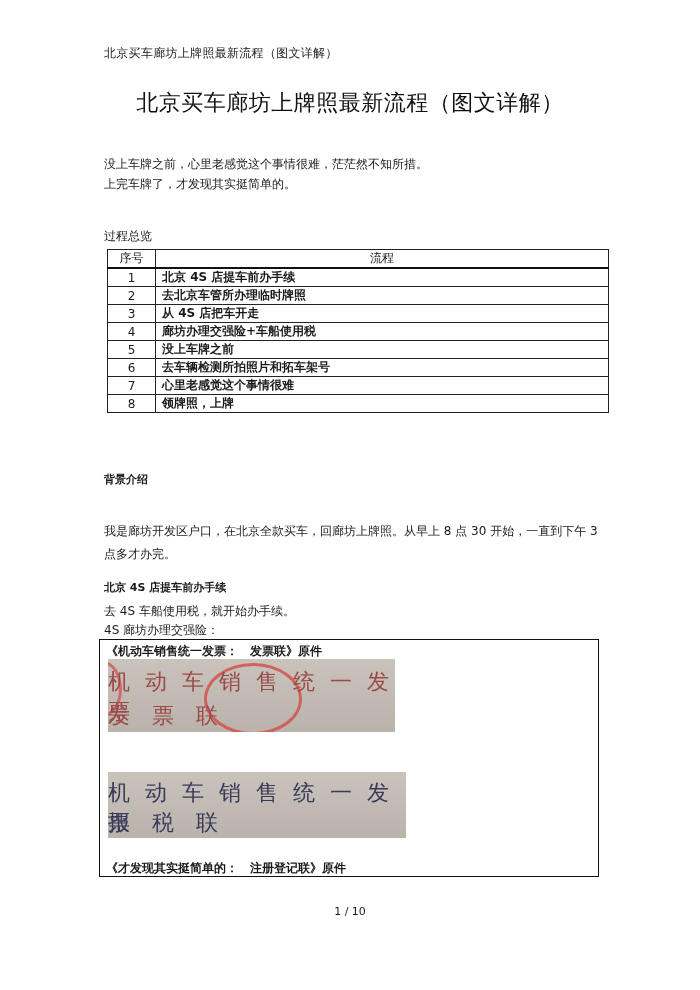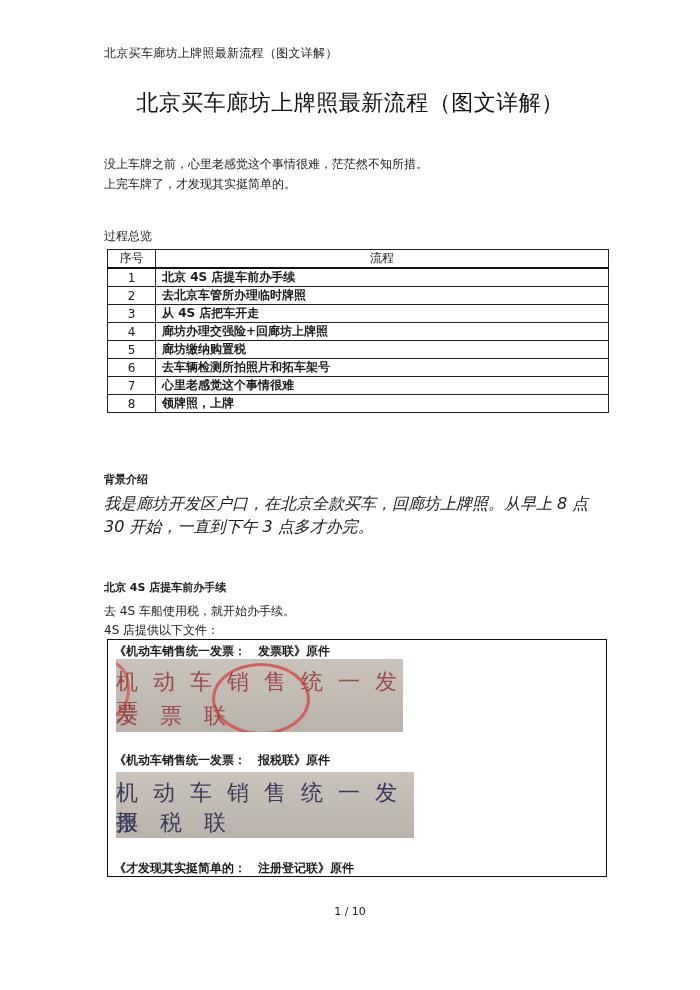--- a/index.html
+++ b/index.html
@@ -11,24 +11,24 @@
   .intro p { margin: 0; font-size: 12px; line-height: 20px; }
   .intro { left: 104px; top: 154px; }
   .overview-label { left: 104px; top: 228px; font-size: 12px; text-align: center; }
   table.overview { position: absolute; left: 99px; top: 249px; width: 502px; border-collapse: collapse; font-size: 12px; margin-left: 8px; }
   table.overview td, table.overview th { border: 1px solid #222; height: 17px; padding: 0 6px; }
   table.overview th { font-weight: normal; text-align: center; border-bottom: 2px solid #111; }
   table.overview td.num { text-align: center; width: 35px; }
   table.overview td.step { font-weight: bold; }
   .section-title { font-size: 11px; font-weight: bold; }
   .bg-title { left: 104px; top: 472px; }
-  .bg-text { left: 104px; top: 492px; width: 500px; font-size: 16px; line-height: 23px; font-style: italic; }
+  .bg-text { left: 104px; top: 520px; width: 500px; font-size: 12px; line-height: 23px; }
   .s2-title { left: 104px; top: 580px; }
   .s2-line { left: 104px; font-size: 12px; }
-  .doc-box { left: 99px; top: 639px; width: 500px; height: 238px; border: 1.5px solid #111; box-sizing: border-box; margin-left: 8px; }
+  .doc-box { left: 99px; top: 639px; width: 500px; height: 238px; border: 1.5px solid #111; box-sizing: border-box; }
   .doc-caption { position: absolute; left: 6px; font-size: 12px; font-weight: bold; }
   .invoice-img { position: absolute; background: linear-gradient(180deg, #c9c3bc 0%, #b9b3ac 100%); overflow: hidden; }
   .invoice-img .row1, .invoice-img .row2 { position: absolute; left: 0; width: 100%; text-align: left; font-family: "DejaVu Serif", "Liberation Serif", serif; }
   .img1 .row1, .img1 .row2 { color: #9b4a4a; }
   .img2 .row1, .img2 .row2 { color: #3a3a5a; }
   .stamp { position: absolute; border: 3px solid #d2524f; border-radius: 50%; opacity: 0.85; }
   .stamp2 { position: absolute; border: 3px solid #d2524f; border-radius: 50%; opacity: 0.75; }
   .page-number { left: 0; width: 700px; top: 905px; text-align: center; font-size: 11px; }
 </style>
 </head>
@@ -60,25 +60,25 @@
     <tr>
         <td class="num">2</td>
         <td class="step">去北京车管所办理临时牌照</td>
       </tr>
     <tr>
         <td class="num">3</td>
         <td class="step">从 4S 店把车开走</td>
       </tr>
     <tr>
         <td class="num">4</td>
-        <td class="step">廊坊办理交强险+回廊坊上牌照</td>
+        <td class="step">廊坊办理交强险+车船使用税</td>
       </tr>
     <tr>
         <td class="num">5</td>
-        <td class="step">廊坊缴纳购置税</td>
+        <td class="step">没上车牌之前</td>
       </tr>
     <tr>
         <td class="num">6</td>
         <td class="step">去车辆检测所拍照片和拓车架号</td>
       </tr>
     <tr>
         <td class="num">7</td>
         <td class="step">心里老感觉这个事情很难</td>
       </tr>
     <tr>
@@ -86,31 +86,30 @@
         <td class="step">领牌照，上牌</td>
       </tr>
   </tbody>
 </table>
 
 <div class="abs section-title bg-title">背景介绍</div>
 <div class="abs bg-text">我是廊坊开发区户口，在北京全款买车，回廊坊上牌照。从早上 8 点 30 开始，一直到下午 3 点多才办完。</div>
 
 <div class="abs section-title s2-title">北京 4S 店提车前办手续</div>
 <div class="abs s2-line" style="top:603px">去 4S 车船使用税，就开始办手续。</div>
-<div class="abs s2-line" style="top:622px">4S 店提供以下文件：</div>
+<div class="abs s2-line" style="top:622px">4S 廊坊办理交强险：</div>
 
 <div class="abs doc-box">
   <div class="doc-caption" style="top:3px">《机动车销售统一发票：　发票联》原件</div>
   <div class="invoice-img img1" style="left:8px; top:19px; width:287px; height:73px;">
     <div class="stamp" style="left:96px; top:4px; width:92px; height:66px;"></div>
     <div class="stamp2" style="left:-24px; top:2px; width:32px; height:50px;"></div>
     <div class="row1" style="top:8px; font-size:22px; letter-spacing:4px;">机 动 车 销 售 统 一 发 票</div>
     <div class="row2" style="top:42px; font-size:22px;">发　票　联</div>
   </div>
-  <div class="doc-caption" style="top:112px">《机动车销售统一发票：　报税联》原件</div>
   <div class="invoice-img img2" style="left:8px; top:132px; width:298px; height:66px;">
     <div class="row1" style="top:6px; font-size:22px; letter-spacing:4px;">机 动 车 销 售 统 一 发 票</div>
     <div class="row2" style="top:36px; font-size:22px;">报　税　联</div>
   </div>
   <div class="doc-caption" style="top:220px">《才发现其实挺简单的：　注册登记联》原件</div>
 </div>
 
 <div class="abs page-number">1 / 10</div>
 
 </body></html>

